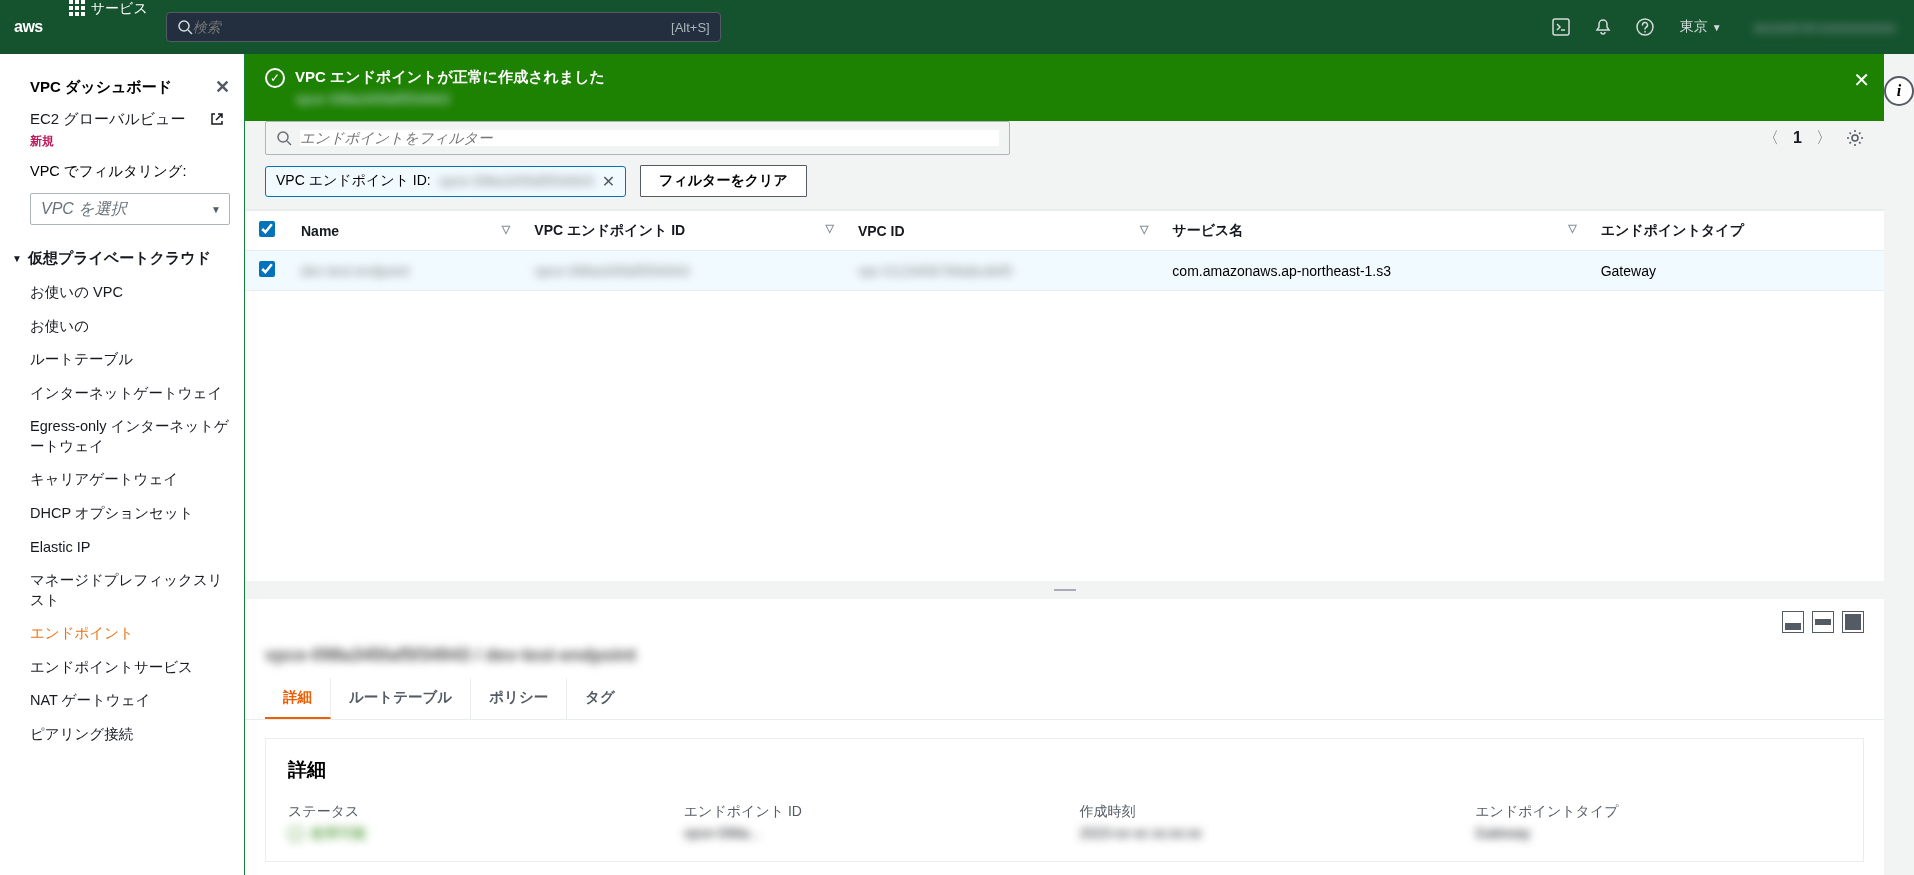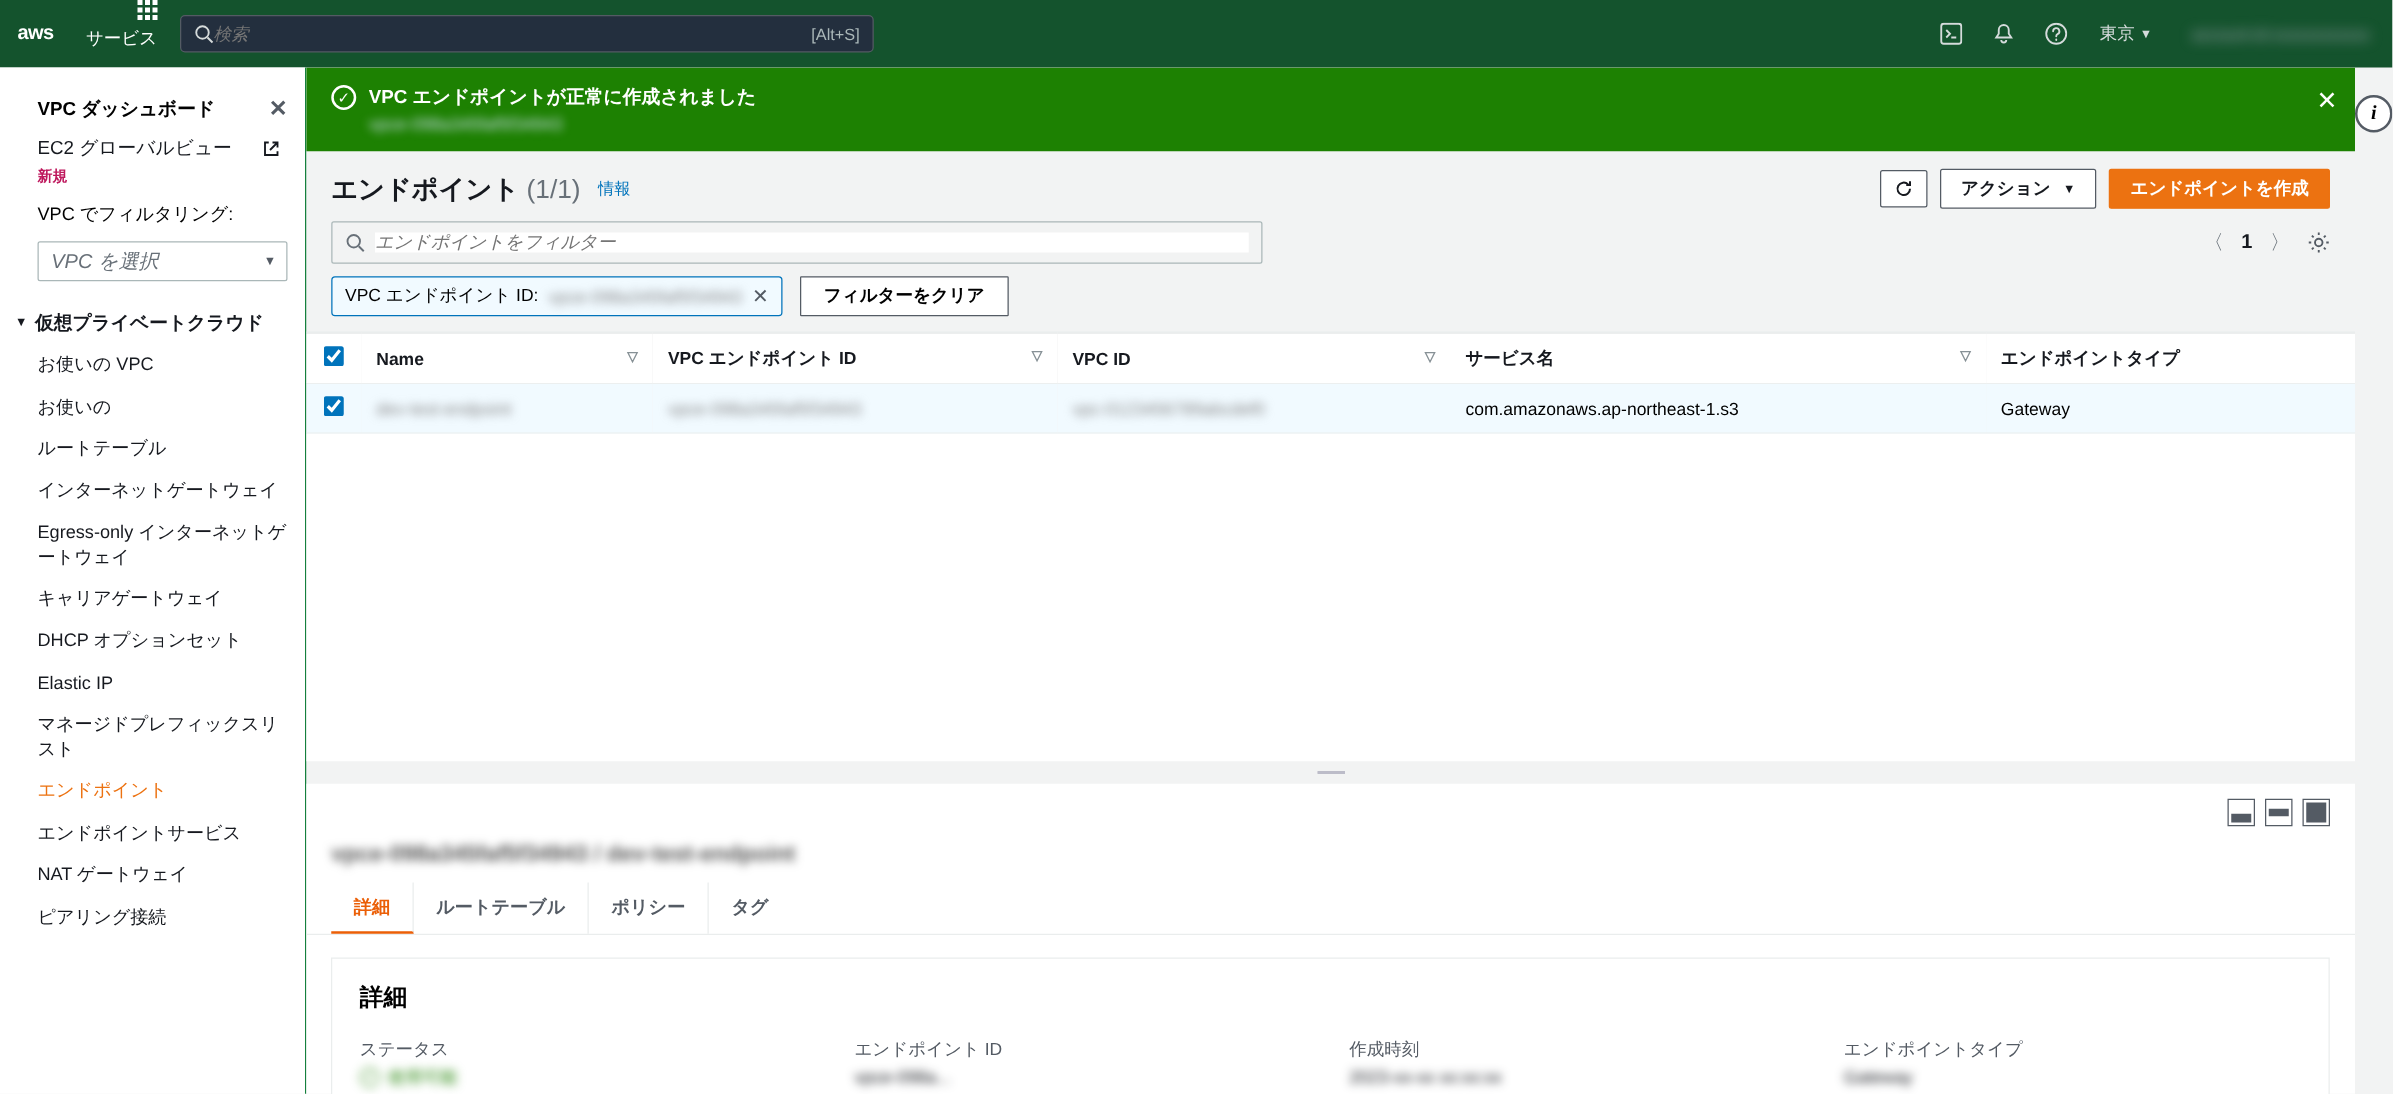--- a/index.html
+++ b/index.html
@@ -1,21 +1,21 @@
 <!DOCTYPE html>
 <html><head>
 <meta charset="utf-8">
 <style>
 * { margin: 0; padding: 0; box-sizing: border-box; font-family: "Amazon Ember", "Helvetica Neue", Arial, sans-serif; }
 body { background: #f2f3f3; overflow: hidden; width: 1914px; height: 875px; }
 
 
 .topnav { background: #14532d; height: 54px; display: flex; align-items: center; color: #fff; font-size: 14px; }
 .aws-logo { font-weight: bold; font-size: 16px; padding: 0 14px; color: #fff; letter-spacing: -0.5px; }
-.services-btn { display: flex; align-items: flex-end; gap: 6px; padding: 0 12px; height: 100%; cursor: pointer; flex-direction: column; }
+.services-btn { display: flex; align-items: flex-start; gap: 6px; padding: 0 12px; height: 100%; cursor: pointer; }
 .grid-icon { display: inline-grid; grid-template-columns: repeat(3, 4px); grid-template-rows: repeat(3, 4px); gap: 2px; }
 .grid-icon span { background: #fff; width: 4px; height: 4px; }
 .search-wrap { display: flex; align-items: center; background: #232f3e; border: 1px solid #545b64; border-radius: 4px; height: 30px; width: 555px; margin-left: 6px; padding: 0 10px; position: relative; }
 .search-wrap input { background: transparent; border: none; color: #fff; font-style: italic; flex: 1; outline: none; font-size: 14px; }
 .search-wrap .kbd { color: #aab7b8; font-size: 13px; }
 .topnav-right { margin-left: auto; display: flex; align-items: center; height: 100%; }
 .topnav-icon { width: 42px; height: 100%; display: flex; align-items: center; justify-content: center; cursor: pointer; color: #d5dbdb; }
 .region { padding: 0 14px; cursor: pointer; display: flex; align-items: center; gap: 4px; color: #d5dbdb; }
 .account { padding: 0 18px; filter: blur(5px); color: #aab; font-size: 13px; }
 
@@ -208,40 +208,20 @@
 
     <div class="flash">
       <span class="check-icon">✓</span>
       <div>
         <div class="msg-title">VPC エンドポイントが正常に作成されました</div>
         <div class="msg-sub">vpce-098a345faf5f34943</div>
       </div>
       <span class="close">✕</span>
     </div>
 
-    <div class="page-header">
-      <span class="page-title">
-        <span>エンドポイント</span>
-        <span class="page-count">(1/1)</span>
-      </span>
-      <span class="info-link">情報</span>
-      <div class="hdr-actions">
-        <button class="btn icon-only">
-          <svg width="16" height="16" viewBox="0 0 16 16">
-              <path d="M13 8a5 5 0 1 1-1.5-3.5M13 2v3h-3" stroke="#16191f" stroke-width="1.6" fill="none"></path>
-            </svg>
-        </button>
-        <button class="btn dropdown">
-          <span>アクション</span>
-        </button>
-        <button class="btn primary">
-          <span>エンドポイントを作成</span>
-        </button>
-      </div>
-    </div>
 
     <div class="filter-row">
       <div class="filter-input">
         <svg width="16" height="16" viewBox="0 0 16 16">
             <circle cx="7" cy="7" r="5" stroke="#687078" stroke-width="1.5" fill="none"></circle>
             <line x1="11" y1="11" x2="15" y2="15" stroke="#687078" stroke-width="1.5"></line>
           </svg>
         <input placeholder="エンドポイントをフィルター" style="">
       </div>
       <div class="pager">

